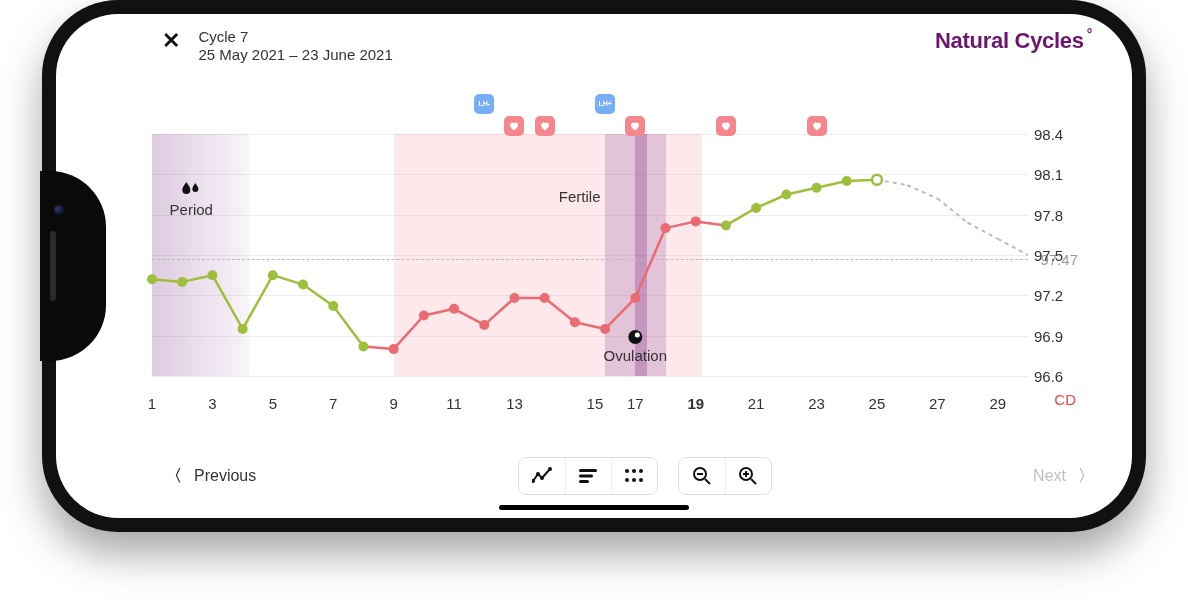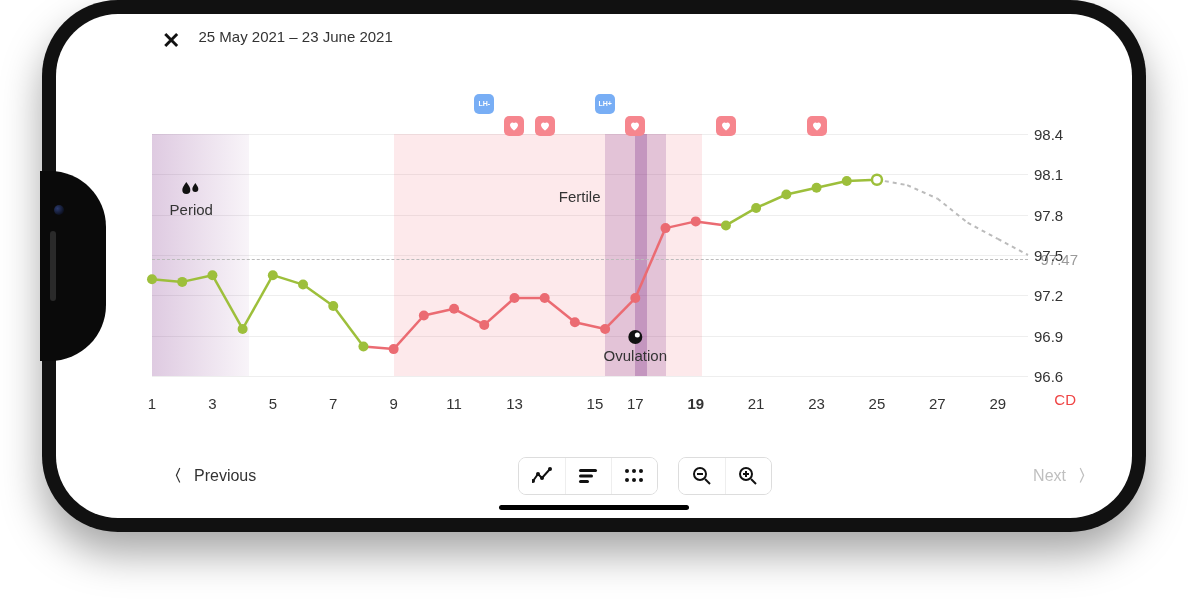--- a/index.html
+++ b/index.html
@@ -182,22 +182,27 @@
   <div class="notch">
     <div class="cam"></div>
       <div class="grill"></div>
   </div>
   <div class="screen">
 
     <div class="header">
       <div class="header-left">
         <div class="close-x">✕</div>
         <div class="title-block">
+          <div class="title1">Cycle 7</div>
           <div class="title2">25 May 2021 – 23 June 2021</div>
         </div>
+      </div>
+      <div class="brand">
+        <span>Natural Cycles</span>
+        <span class="ring">°</span>
       </div>
     </div>
 
     <div class="chart-wrap">
       <div class="plot" id="plot">
           <div class="gridline" style="top: 0px;"></div>
           <div class="gridline" style="top: 40.3333px;"></div>
           <div class="gridline" style="top: 80.6667px;"></div>
           <div class="gridline" style="top: 121px;"></div>
           <div class="gridline" style="top: 161.333px;"></div>

